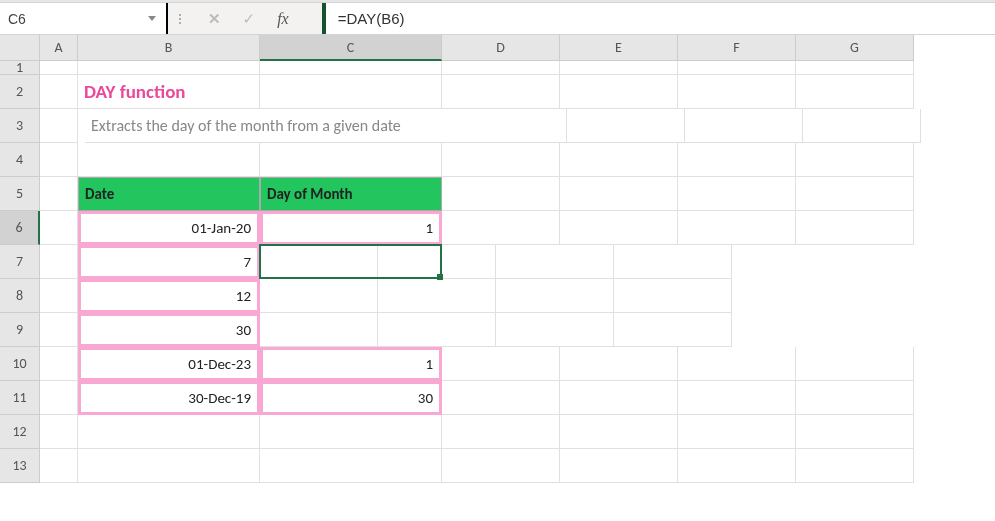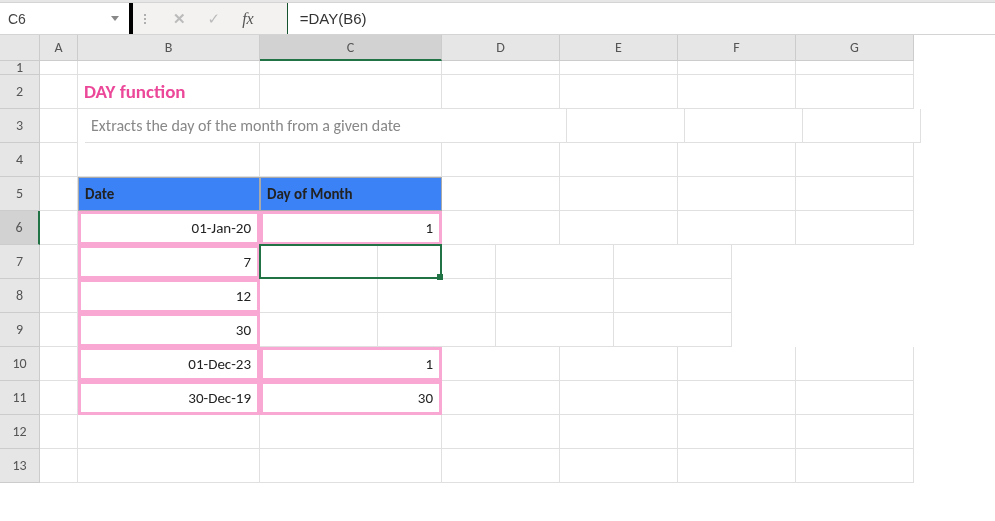--- a/index.html
+++ b/index.html
@@ -19,24 +19,24 @@
 .formula-bar {
   display: flex;
   align-items: center;
   height: 32px;
   background: #f3f2f1;
   border-bottom: 1px solid #d4d4d4;
 }
 .name-box-wrap {
   display: flex;
   align-items: center;
-  width: 133px;
+  width: 168px;
   height: 100%;
   background: #fff;
-  border-right: 4px solid #000000;
+  border-right: 2px solid #000000;
   padding: 0 8px;
   position: relative;
 }
 .name-box {
   border: none;
   outline: none;
   font-size: 14px;
   color: #444;
   width: 100%;
   background: transparent;
@@ -79,21 +79,21 @@
 }
 .formula-input {
   flex: 1;
   border: none;
   outline: none;
   background: #fff;
   height: 100%;
   padding: 12px 12px;
   font-size: 15px;
   color: #333;
-  border-left: 1px solid #14532d;
+  border-left: 4px solid #14532d;
 }
 .sheet-area {
   position: relative;
   display: flex;
   height: calc(100% - 35px);
 }
 .corner {
   width: 40px; height: 26px;
   background: #e6e6e6;
   border-right: 1px solid #ccc;
@@ -164,21 +164,21 @@
   font-size: 19px;
   font-weight: bold;
   color: #ec4899;
 }
 .subtitle-cell {
   font-size: 16px;
   color: #888;
   margin-left: 7px;
 }
 .th {
-  background: #3b82f6;
+  background: #22c55e;
   font-weight: bold;
   border: 1px solid #aaa;
 }
 .td {
   border: 3px solid #f9a8d4;
 }
 .td-right { justify-content: flex-end; }
 .selected-cell {
   position: absolute;
   border: 2px solid #217346;

